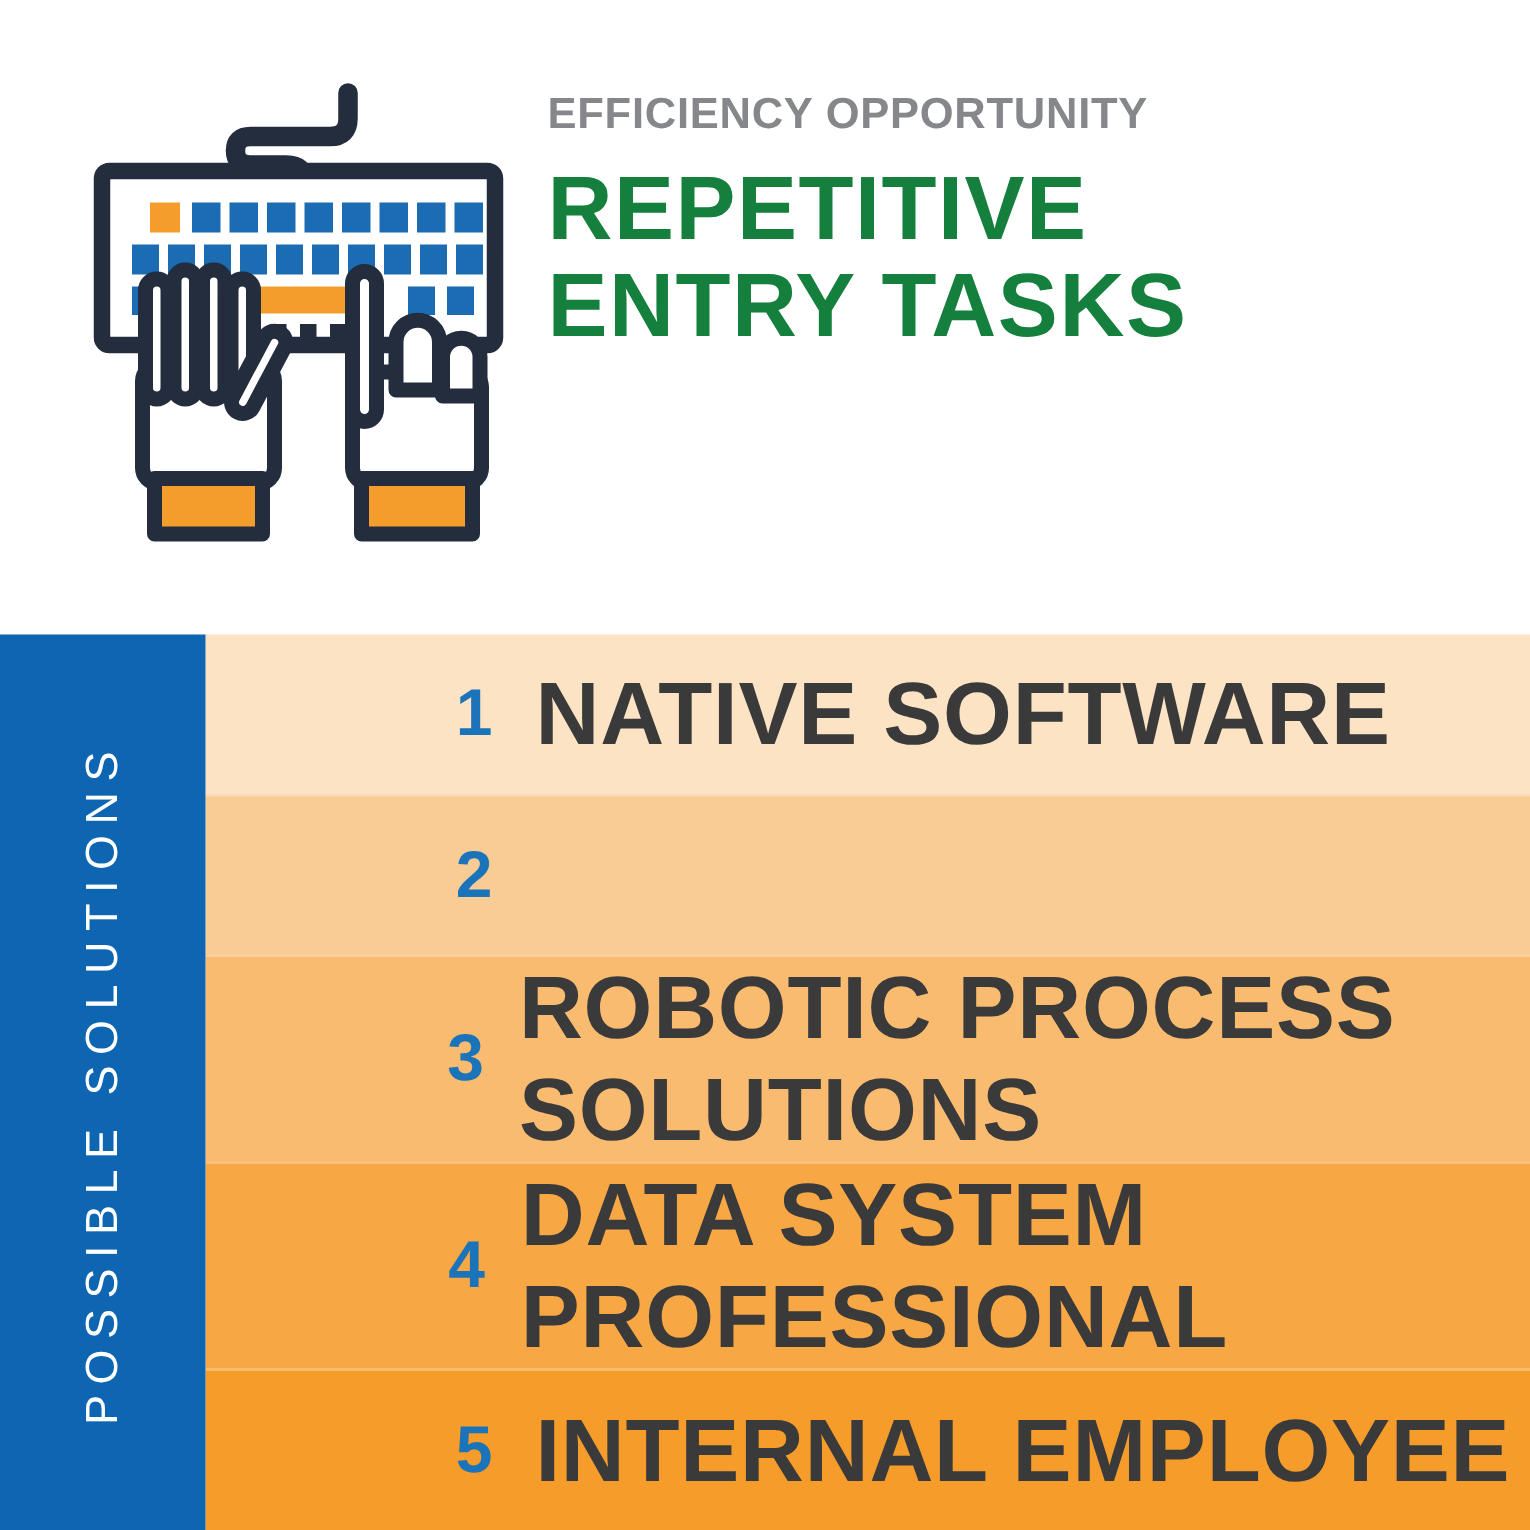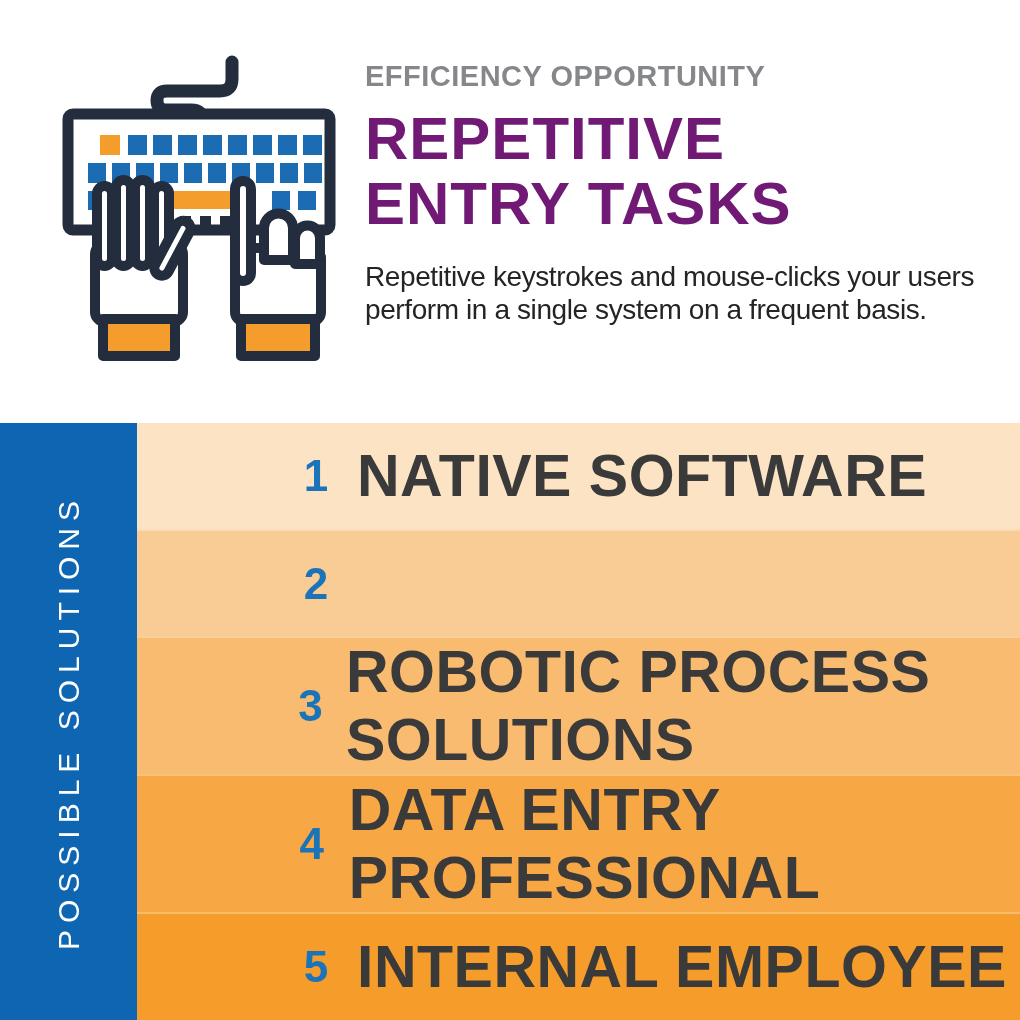--- a/index.html
+++ b/index.html
@@ -112,27 +112,23 @@
         <rect x="190" y="200" width="86" height="74" rx="10" fill="#ffffff"></rect>
         <path d="M219,212 v-32 a14.5,14.5 0 0 1 29,0 v32 z" fill="#ffffff"></path>
         <path d="M250,216 v-26 a12.5,12.5 0 0 1 25,0 v26 z" fill="#ffffff"></path>
         <rect x="190" y="133" width="16" height="100" rx="8" fill="#ffffff"></rect>
         <rect x="196" y="271" width="74" height="37" fill="#f59d2c"></rect>
       </g>
     </svg>
 
     <div class="head-text">
       <div class="kicker" style="color: rgb(133, 135, 138);">EFFICIENCY OPPORTUNITY</div>
-      <div class="title" style="color: #701a75;">
+      <div class="title" style="color: #15803d;">
         <span>REPETITIVE</span><br>
         <span>ENTRY TASKS</span>
-      </div>
-      <div class="desc">
-        <div>Repetitive keystrokes and mouse-clicks your users</div>
-        <div>perform in a single system on a frequent basis.</div>
       </div>
     </div>
   </div>
 
   <div class="bottom">
     <div class="sidebar" style="background: rgb(14, 102, 178);">
       <div class="side-label" style="color: rgb(255, 255, 255);">POSSIBLE SOLUTIONS</div>
     </div>
     <div class="rows" id="rows">
         <div class="row" style="background: rgb(252, 227, 195);">
@@ -141,21 +137,21 @@
         </div>
         <div class="row" style="background: rgb(249, 204, 150);">
           <span class="num">2</span>
         </div>
         <div class="row" style="background: rgb(249, 187, 112);">
           <span class="num">3</span>
           <span class="lbl">ROBOTIC PROCESS SOLUTIONS</span>
         </div>
         <div class="row" style="background: rgb(247, 167, 68);">
           <span class="num">4</span>
-          <span class="lbl">DATA ENTRY PROFESSIONAL</span>
+          <span class="lbl">DATA SYSTEM PROFESSIONAL</span>
         </div>
         <div class="row" style="background: rgb(245, 156, 43);">
           <span class="num">5</span>
           <span class="lbl">INTERNAL EMPLOYEE</span>
         </div>
       </div>
   </div>
 
 </div>
 

